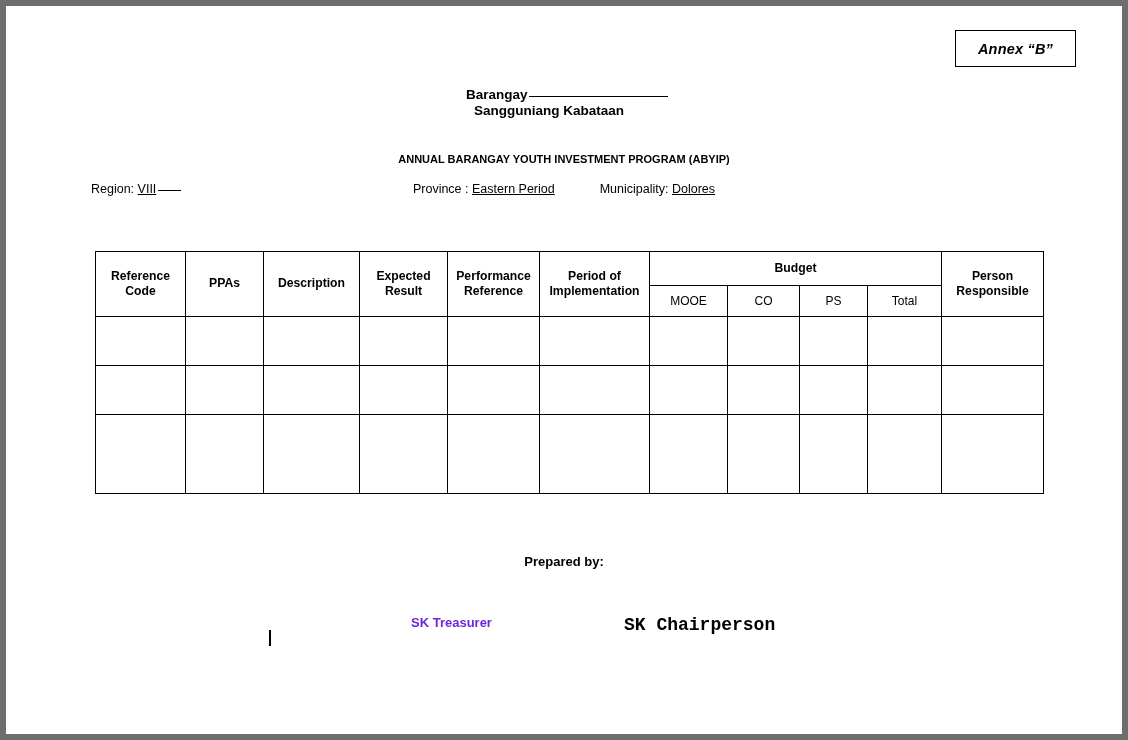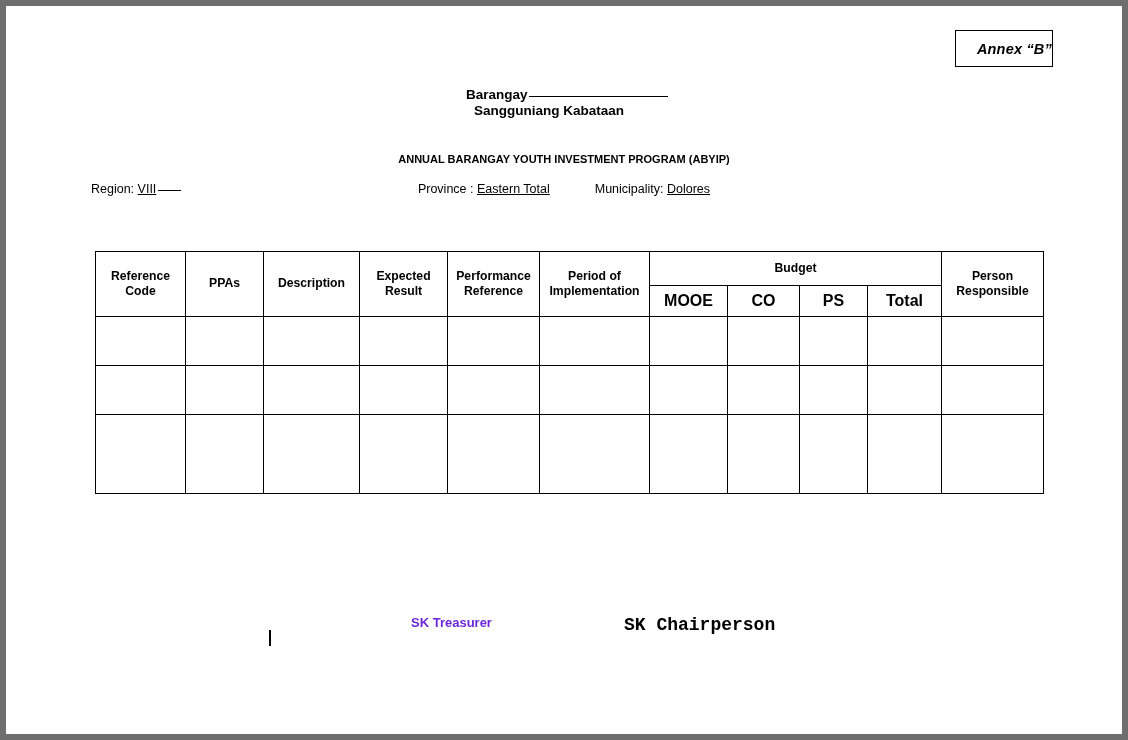--- a/index.html
+++ b/index.html
@@ -30,27 +30,27 @@
     background: #ffffff;
     box-sizing: border-box;
     overflow: hidden;
   }
 
   
   .annex-box {
     position: absolute;
     left: 949px;
     top: 24px;
-    width: 98px;
+    width: 121px;
     height: 37px;
     border: 1px solid #000;
     box-sizing: border-box;
     display: flex;
     align-items: center;
-    justify-content: flex-end;
+    justify-content: center;
     font-weight: bold;
     font-style: italic;
     font-size: 14.5px;
     color: #000;
     letter-spacing: 0.2px;
   }
 
   
   .barangay-line {
     position: absolute;
@@ -168,22 +168,22 @@
     border: 1.3px solid #000;
     padding: 0;
     color: #000;
     font-size: 12.2px;
     font-weight: bold;
     text-align: center;
     vertical-align: middle;
     line-height: 1.25;
   }
   table.abyip th.sub {
-    font-weight: bold;
-    font-size: 16px;
+    font-weight: normal;
+    font-size: 12px;
   }
   table.abyip tr.head-main th { height: 33px; }
   table.abyip tr.head-sub th { height: 30px; }
   table.abyip td.body-cell { height: 48px; }
   table.abyip tr.tall td.body-cell { height: 78px; }
 
   
   .prepared-by {
     position: absolute;
     left: 0;
@@ -239,21 +239,21 @@
 
     <div class="main-title">ANNUAL BARANGAY YOUTH INVESTMENT PROGRAM (ABYIP)</div>
 
     <div class="region-line">
       <span>Region:</span>
       <span class="val">VIII</span><span class="tail"></span>
     </div>
 
     <div class="prov-muni-line">
       <span>Province :</span>
-      <span class="val">Eastern Total</span><span class="gap"></span><span>Municipality:</span>
+      <span class="val">Eastern Period</span><span class="gap"></span><span>Municipality:</span>
       <span class="val">Dolores</span>
     </div>
 
 
 
     <table class="abyip">
       <colgroup>
         <col style="width:90px">
         <col style="width:78px">
         <col style="width:96px">
@@ -320,19 +320,20 @@
           <td class="body-cell"></td>
           <td class="body-cell"></td>
           <td class="body-cell"></td>
           <td class="body-cell"></td>
           <td class="body-cell"></td>
           <td class="body-cell"></td>
         </tr>
       </tbody>
     </table>
 
+    <div class="prepared-by">Prepared by:</div>
     <div class="sign-treasurer">SK Treasurer</div>
     <div class="sign-chairperson">SK Chairperson</div>
 
     <div class="text-caret"></div>
 
   </div>
 </div>
 
 </body></html>

